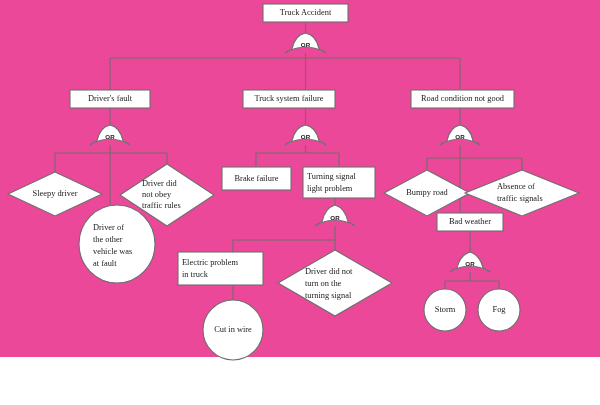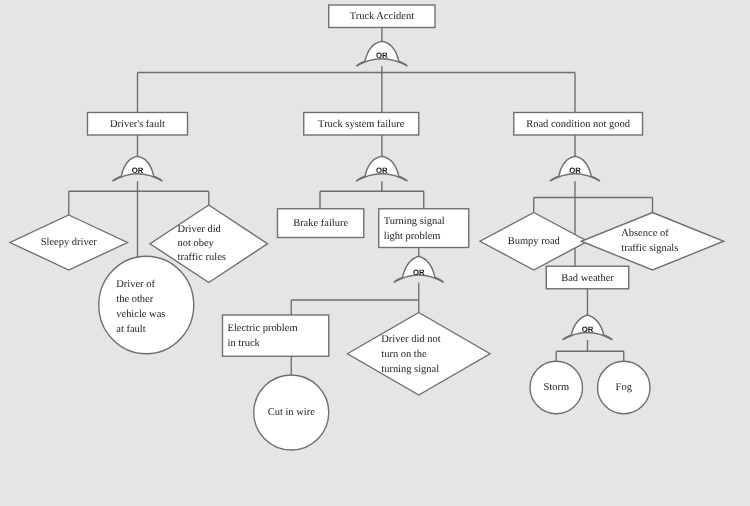--- a/index.html
+++ b/index.html
@@ -9,22 +9,22 @@
   }
   body {
     width: 600px;
     height: 405px;
     font-family: "Liberation Serif", serif;
     overflow: hidden;
   }
   #diagram-root {
     position: relative;
     width: 600px;
-    height: 405px;
-    background: #e5e5e5;
+    height: 357px;
+    background: #ec4899;
     text-decoration: underline;
   }
   svg#fault-tree {
     display: block;
     width: 600px;
     height: 405px;
   }
   .shape {
     fill: #ffffff;
     stroke: #6e6e6e;

